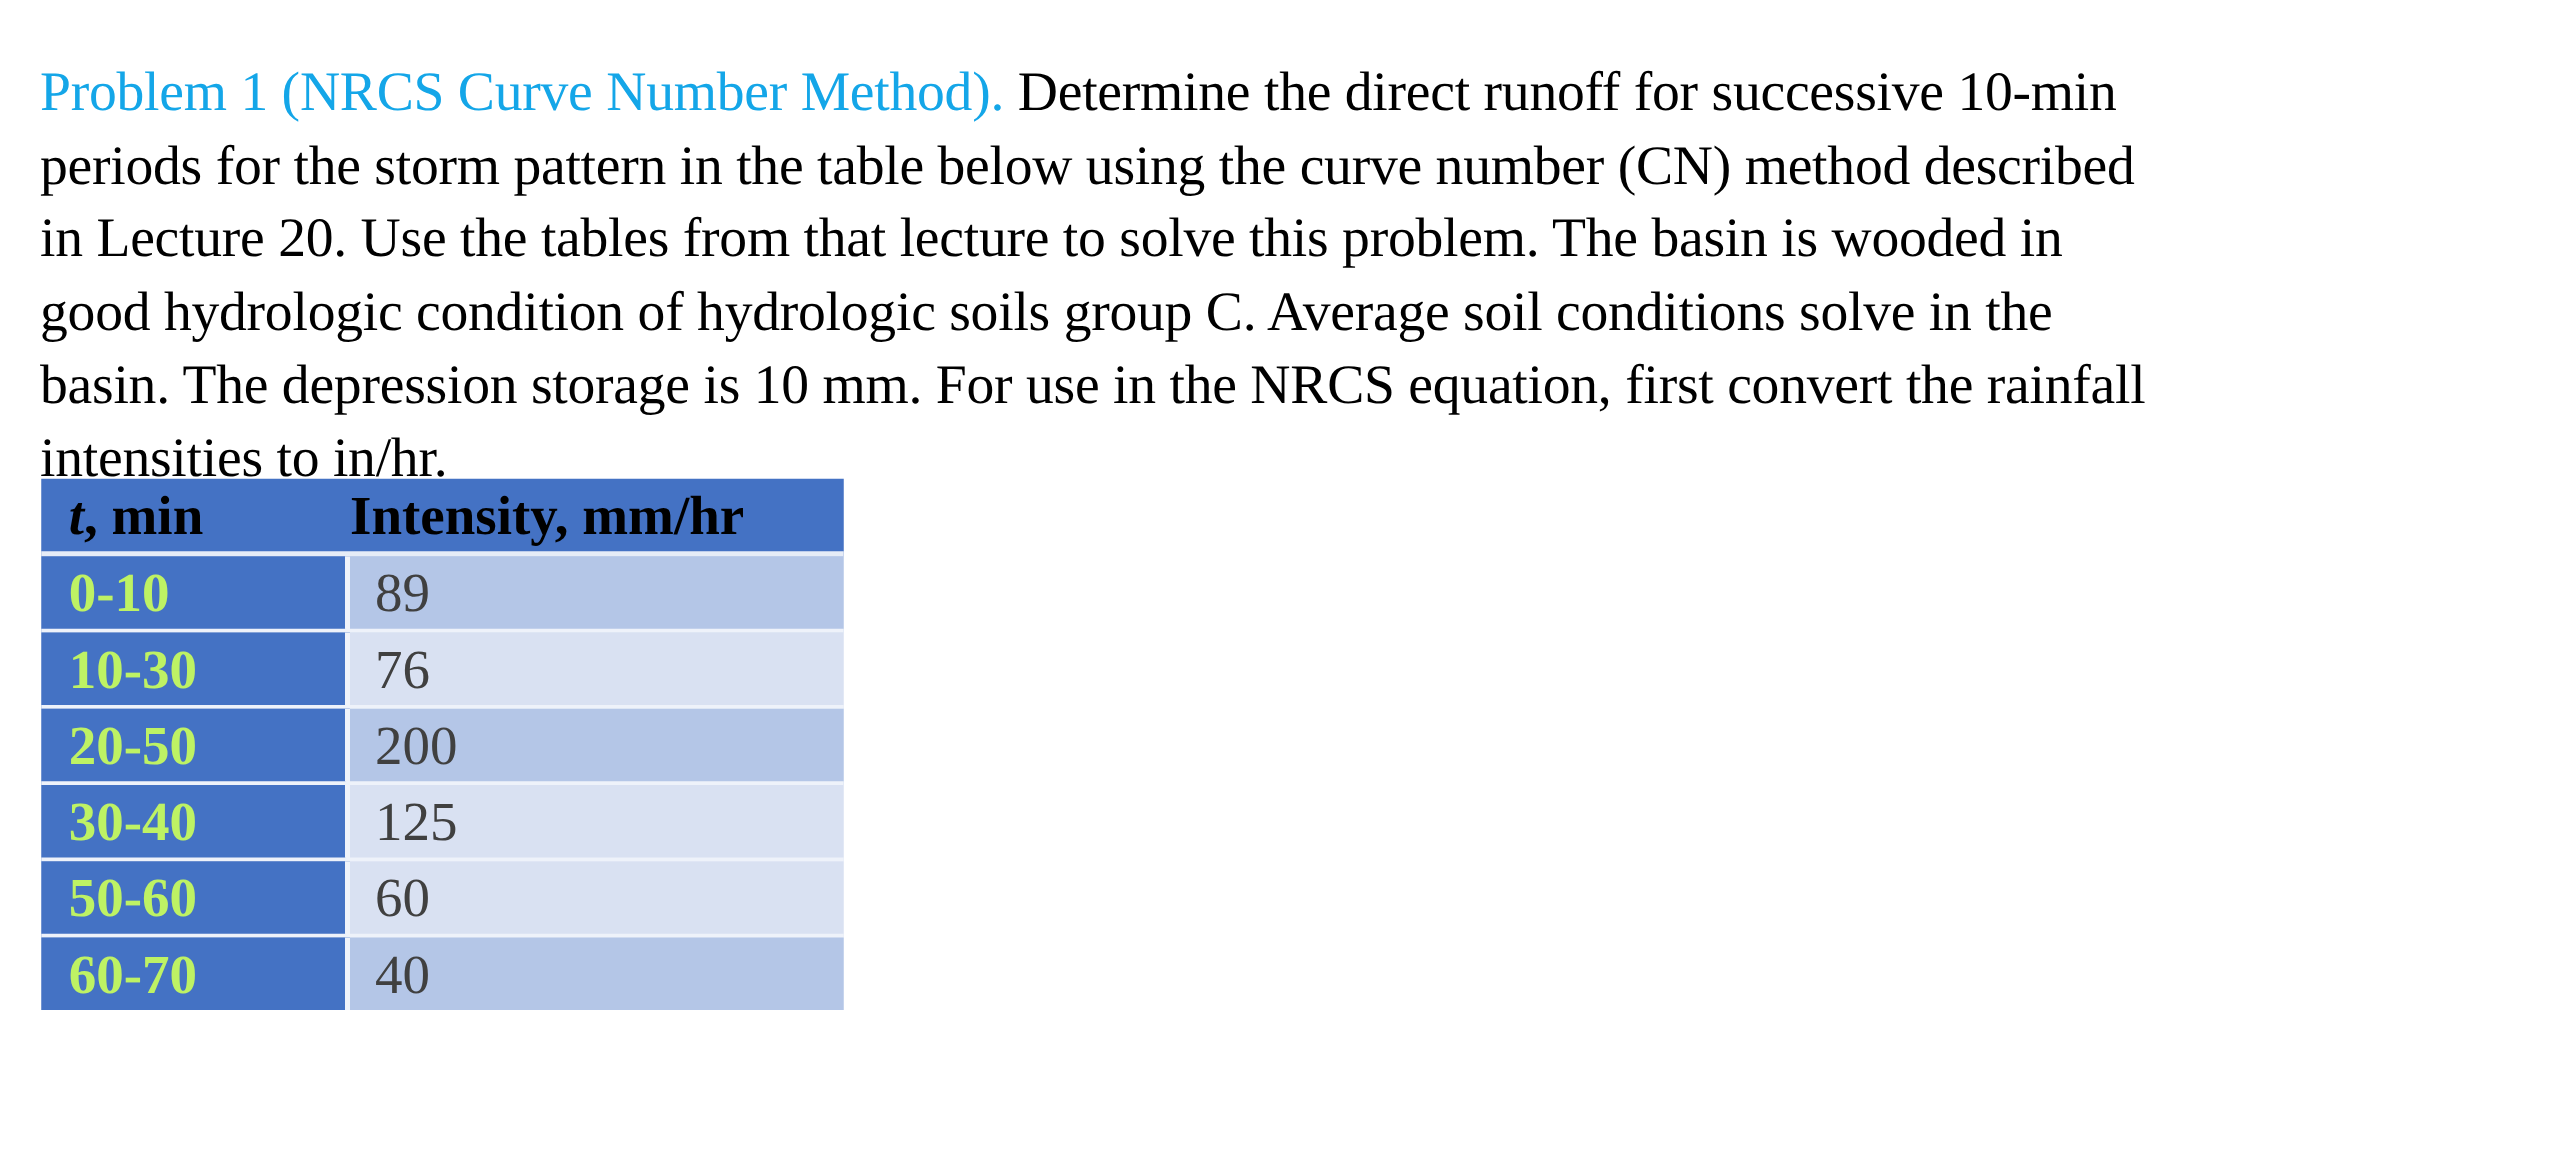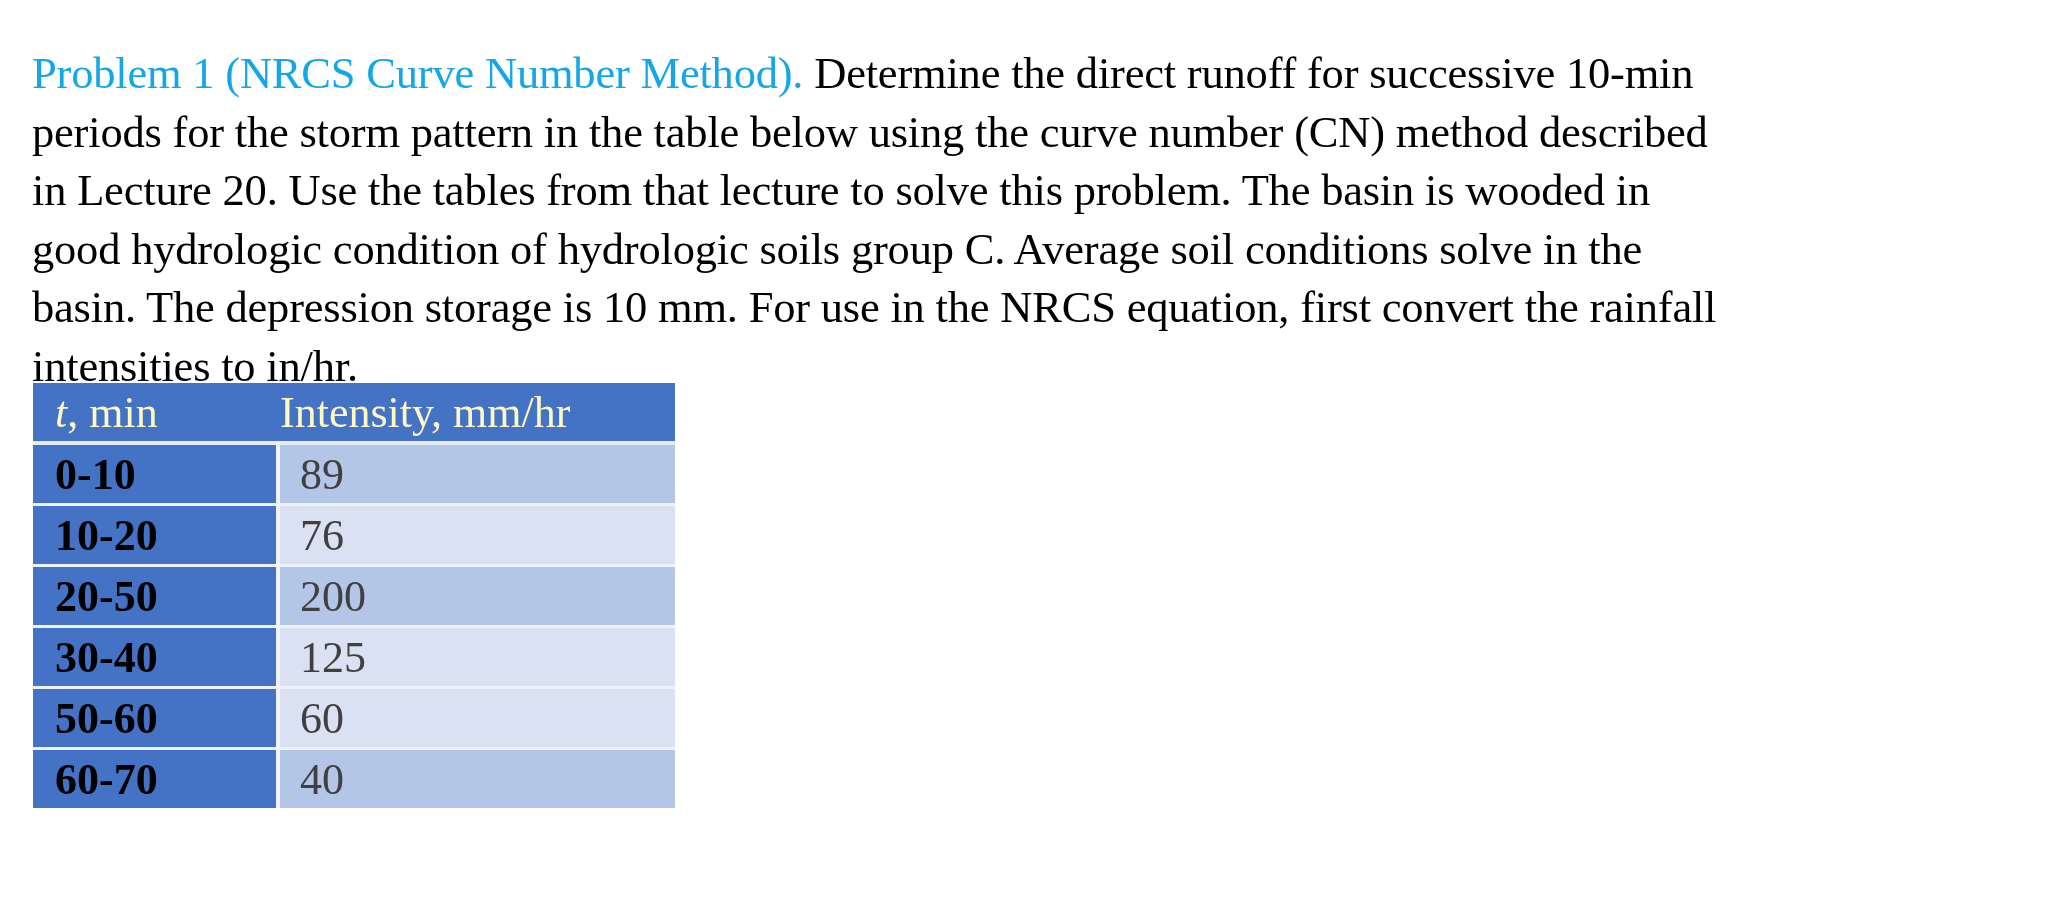--- a/index.html
+++ b/index.html
@@ -43,38 +43,38 @@
       font-size: 44px;
     }
     table.storm th, table.storm td {
       padding: 0;
       height: 58px;
       vertical-align: middle;
       text-align: left;
     }
     table.storm thead th {
       background: #4472c4;
-      color: #fef9c3;
-      font-weight: normal;
+      color: #000000;
+      font-weight: bold;
       border-bottom: 4px solid #e6ecf7;
     }
     table.storm thead th.c1 {
       width: 225px;
       padding-left: 22px;
     }
     table.storm thead th.c2 {
       width: 370px;
       padding-left: 0px;
     }
     table.storm tbody td {
       border-bottom: 3px solid #eef2fa;
     }
     table.storm tbody td.c1 {
       background: #4472c4;
-      color: #000000;
+      color: #bef264;
       font-weight: bold;
       padding-left: 22px;
       width: 203px;
       border-right: 4px solid #f0f3fa;
     }
     table.storm tbody td.c2 {
       color: #404040;
       padding-left: 20px;
       width: 375px;
     }
@@ -101,21 +101,21 @@
       <th class="c1"><span class="italic">t</span><span>, min</span></th>
       <th class="c2">Intensity, mm/hr</th>
     </tr>
   </thead>
   <tbody>
     <tr class="odd">
       <td class="c1">0-10</td>
       <td class="c2">89</td>
     </tr>
     <tr class="even">
-      <td class="c1">10-20</td>
+      <td class="c1">10-30</td>
       <td class="c2">76</td>
     </tr>
     <tr class="odd">
       <td class="c1">20-50</td>
       <td class="c2">200</td>
     </tr>
     <tr class="even">
       <td class="c1">30-40</td>
       <td class="c2">125</td>
     </tr>

